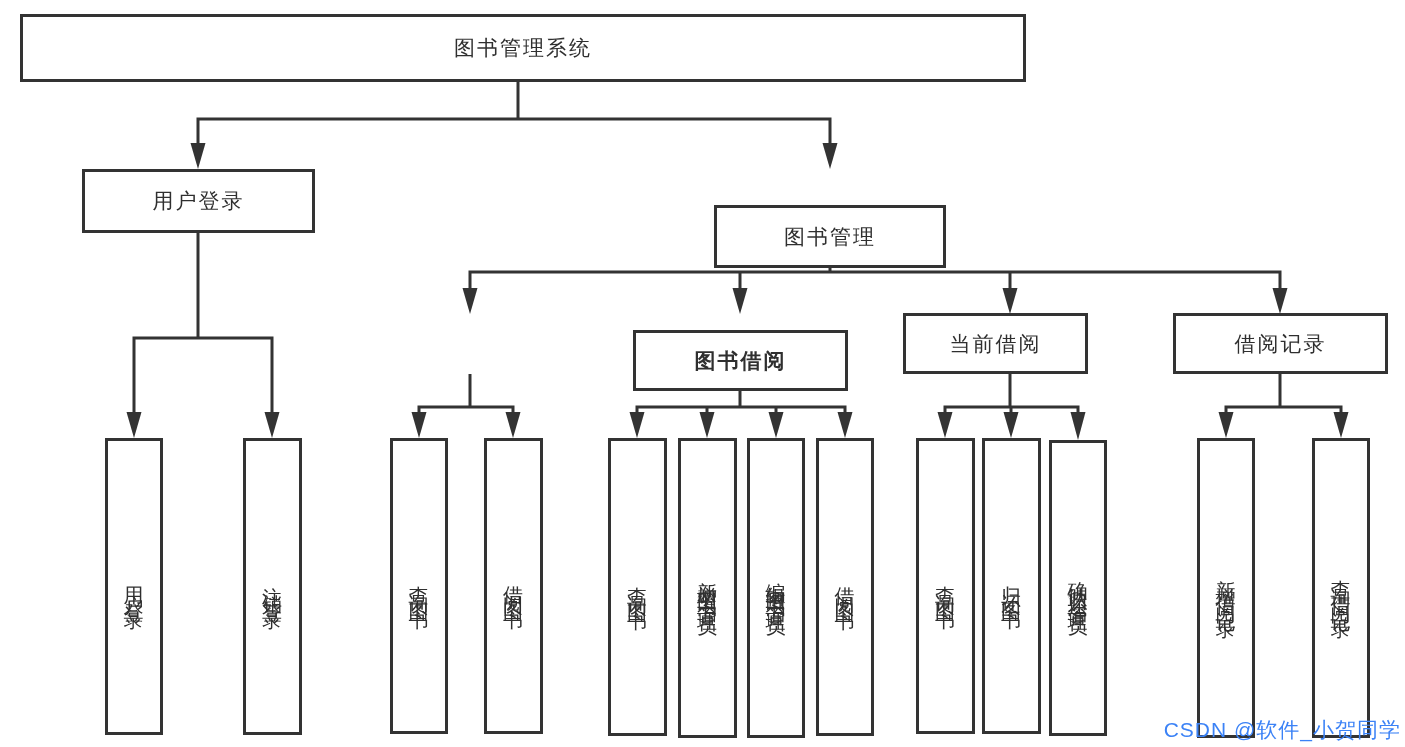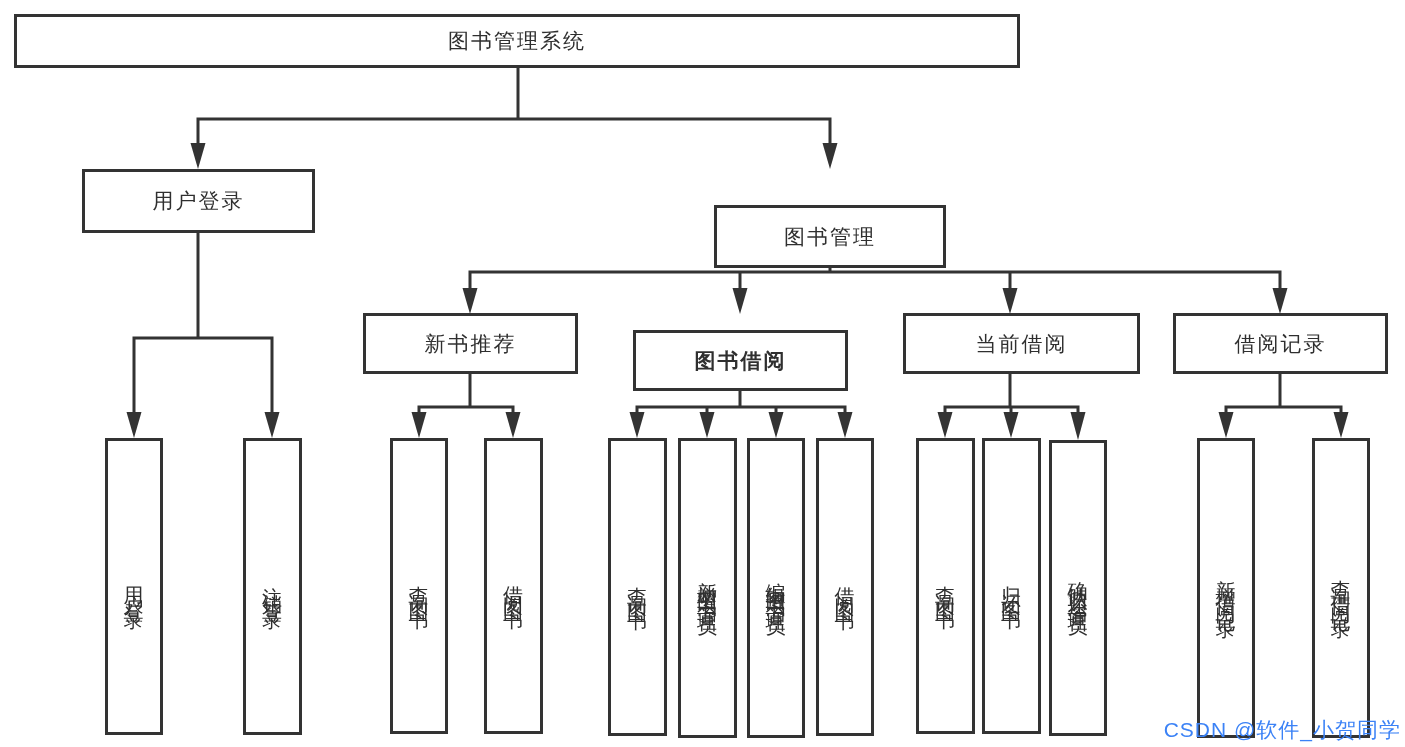--- a/index.html
+++ b/index.html
@@ -39,28 +39,28 @@
     writing-mode: vertical-rl;
     text-orientation: mixed;
     font-size: 20px;
     letter-spacing: 8px;
     white-space: normal;
     line-height: 1;
   }
   .vnode.long { letter-spacing: 5px; }
 
   
-  #n-root        { left: 14px;   top: 14px;  width: 1006px; height: 54px; }
+  #n-root        { left: 20px;   top: 14px;  width: 1006px; height: 68px; }
   
   #n-user-login  { left: 82px;   top: 169px; width: 233px;  height: 64px; }
   #n-book-mgmt   { left: 714px;  top: 169px; width: 232px;  height: 63px; margin-top: 36px; }
   
   #n-recommend   { left: 363px;  top: 313px; width: 215px;  height: 61px; }
   #n-borrow      { left: 633px;  top: 330px; width: 215px;  height: 61px; font-weight: bold; }
-  #n-current     { left: 903px;  top: 313px; width: 237px;  height: 61px; }
+  #n-current     { left: 903px;  top: 313px; width: 185px;  height: 61px; }
   #n-records     { left: 1173px; top: 313px; width: 215px;  height: 61px; }
   
   #l-user-login    { left: 105px;  top: 438px; width: 58px; height: 297px; }
   #l-logout        { left: 243px;  top: 438px; width: 59px; height: 297px; }
   #l-query-1       { left: 390px;  top: 438px; width: 58px; height: 296px; }
   #l-borrow-1      { left: 484px;  top: 438px; width: 59px; height: 296px; }
   #l-query-2       { left: 608px;  top: 438px; width: 59px; height: 298px; }
   #l-add-book      { left: 678px;  top: 438px; width: 59px; height: 300px; }
   #l-edit-book     { left: 747px;  top: 438px; width: 58px; height: 300px; }
   #l-borrow-2      { left: 816px;  top: 438px; width: 58px; height: 298px; }
@@ -131,21 +131,20 @@
     <polyline points="1226,414 1226,407 1341,407 1341,414"></polyline>
     <polygon points="1218.5,412 1233.5,412 1226,438" fill="#333333" stroke="none"></polygon>
     <polygon points="1333.5,412 1348.5,412 1341,438" fill="#333333" stroke="none"></polygon>
   </svg>
 
   <div class="node" id="n-root">图书管理系统</div>
 
   <div class="node" id="n-user-login">用户登录</div>
   <div class="node" id="n-book-mgmt">图书管理</div>
 
-  <div class="node" id="n-recommend">新书推荐</div>
   <div class="node" id="n-borrow">图书借阅</div>
   <div class="node" id="n-current">当前借阅</div>
   <div class="node" id="n-records">借阅记录</div>
 
   <div class="node vnode" id="l-user-login">用户登录</div>
   <div class="node vnode" id="l-logout">注销登录</div>
 
   <div class="node vnode" id="l-query-1">查询图书</div>
   <div class="node vnode" id="l-borrow-1">借阅图书</div>
 

